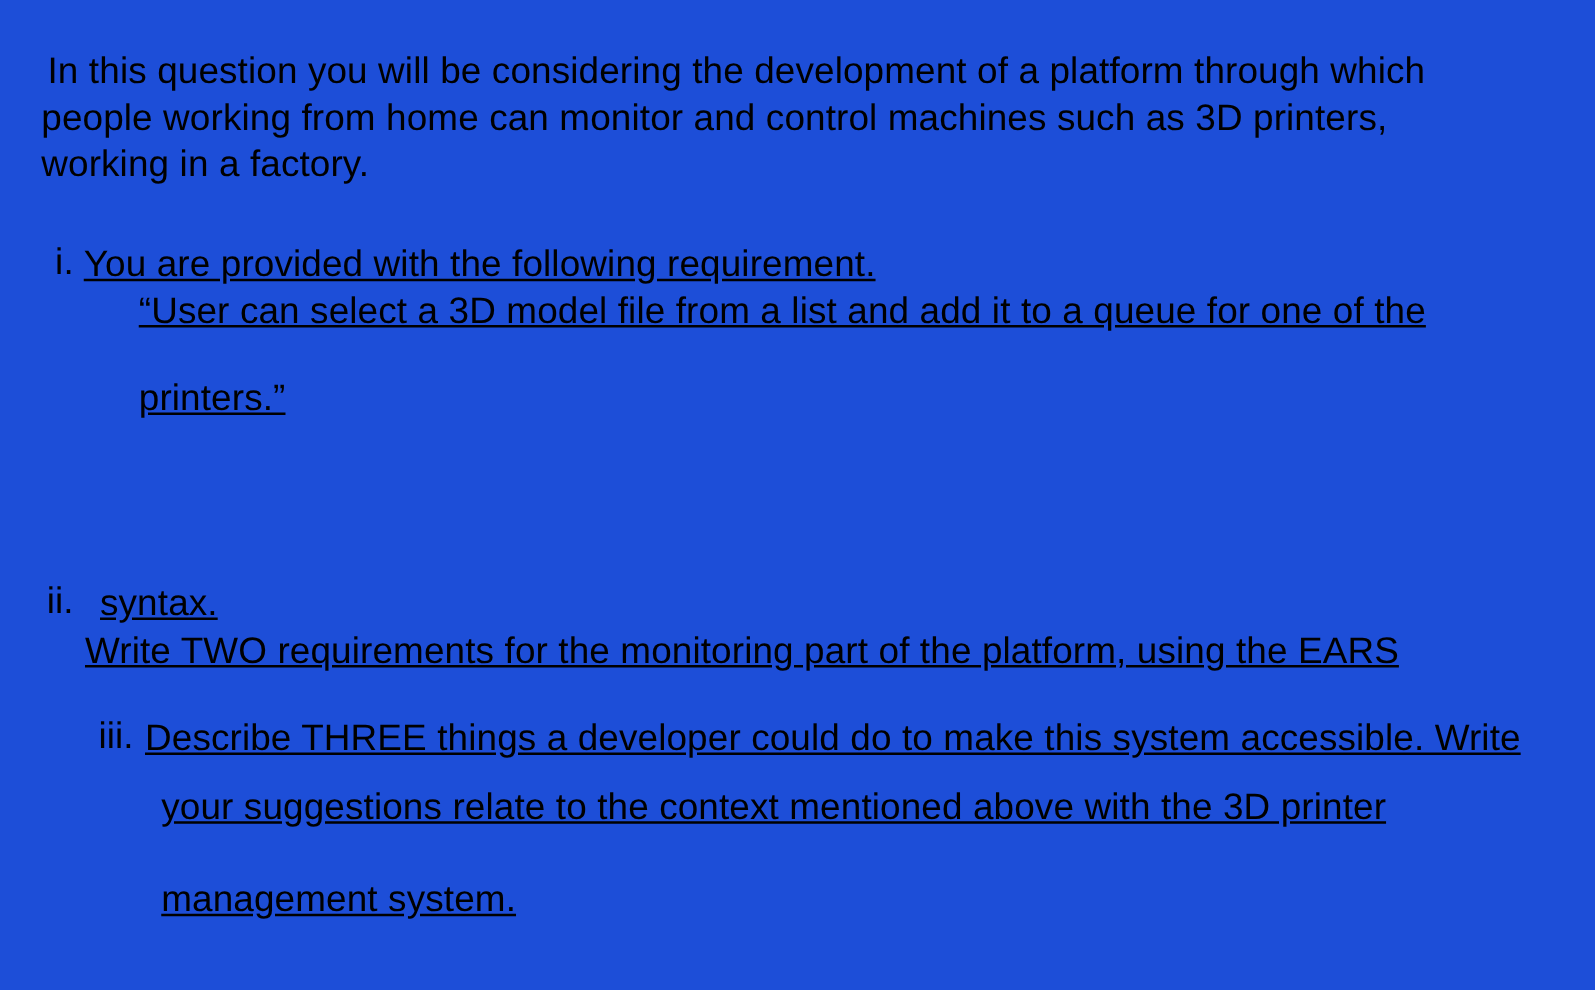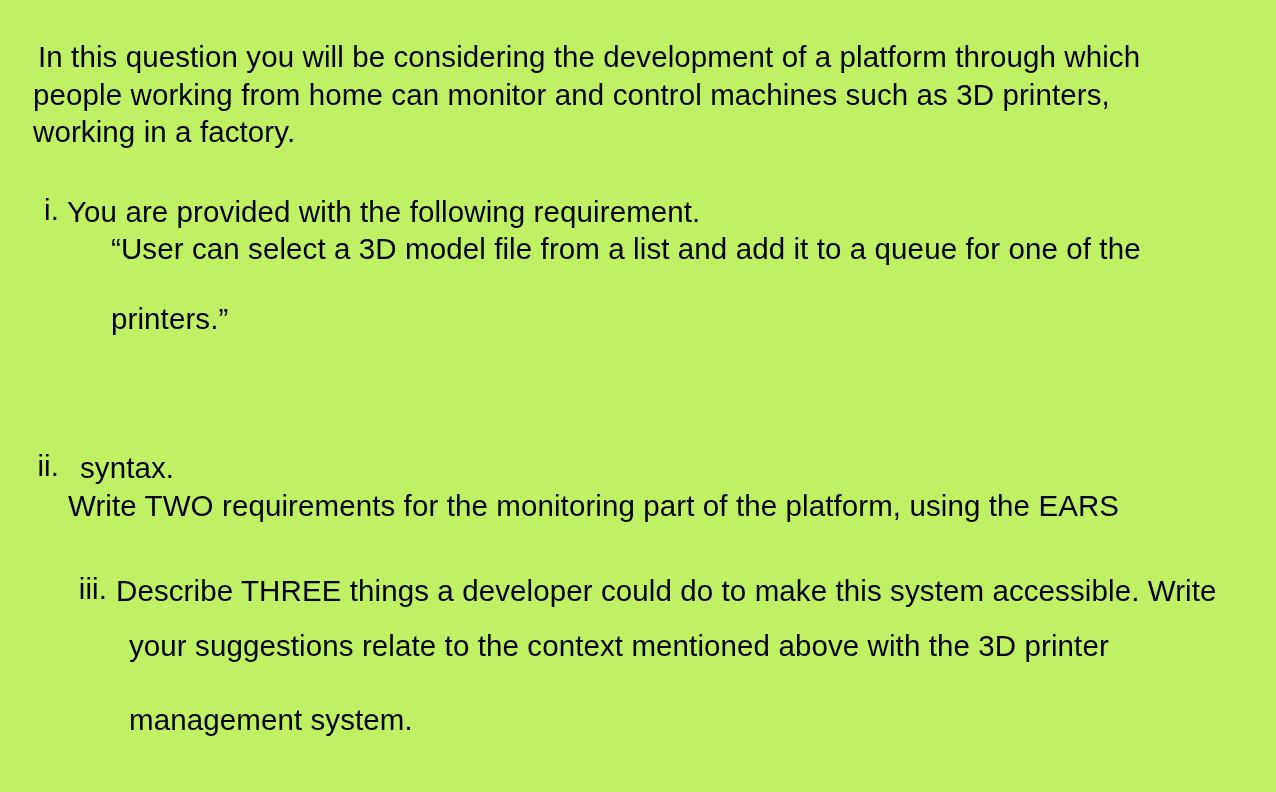--- a/index.html
+++ b/index.html
@@ -13,21 +13,21 @@
     overflow: hidden;
     font-family: "Liberation Sans", sans-serif;
     color: #000000;
     -webkit-font-smoothing: antialiased;
   }
 
   #page {
     position: relative;
     width: 1276px;
     height: 792px;
-    background: #bef264;
+    background: #1d4ed8;
   }
 
   
   .txt {
     font-family: "Liberation Sans", sans-serif;
     font-size: 29.5px;
     font-weight: 400;
     color: #000000;
     letter-spacing: 0.1px;
     white-space: pre;
@@ -55,20 +55,21 @@
     align-items: flex-start;
   }
   .qmarker {
     flex: 0 0 auto;
     text-align: right;
     white-space: pre;
   }
   .qbody {
     flex: 1 1 auto;
     min-width: 0;
+    text-decoration: underline;
   }
   .qbody .line {
     display: block;
     white-space: pre;
   }
 
   
   #item-i {
     left: 33px;
     top: 193px;
@@ -77,21 +78,21 @@
   #item-i .qmarker { width: 26px; }
   #item-i .qbody { padding-left: 8px; }
   #item-i .qbody .line { line-height: 37px; }
   #item-i .qbody .line.quoted-a { padding-left: 44px; }
   #item-i .qbody .line.quoted-b { padding-left: 44px; line-height: 104px; }
   #item-i .qbody .line.tail     { padding-left: 44px; line-height: 39px; }
 
   
   #item-ii {
     left: 36px;
-    top: 449px;
+    top: 464px;
     width: 1210px;
   }
   #item-ii .qmarker { width: 23px; }
   #item-ii .qbody { padding-left: 9px; }
   #item-ii .qbody .line { line-height: 38px; }
   #item-ii .qbody .line.cont { padding-left: 12px; }
 
   
   #item-iii {
     left: 28px;

